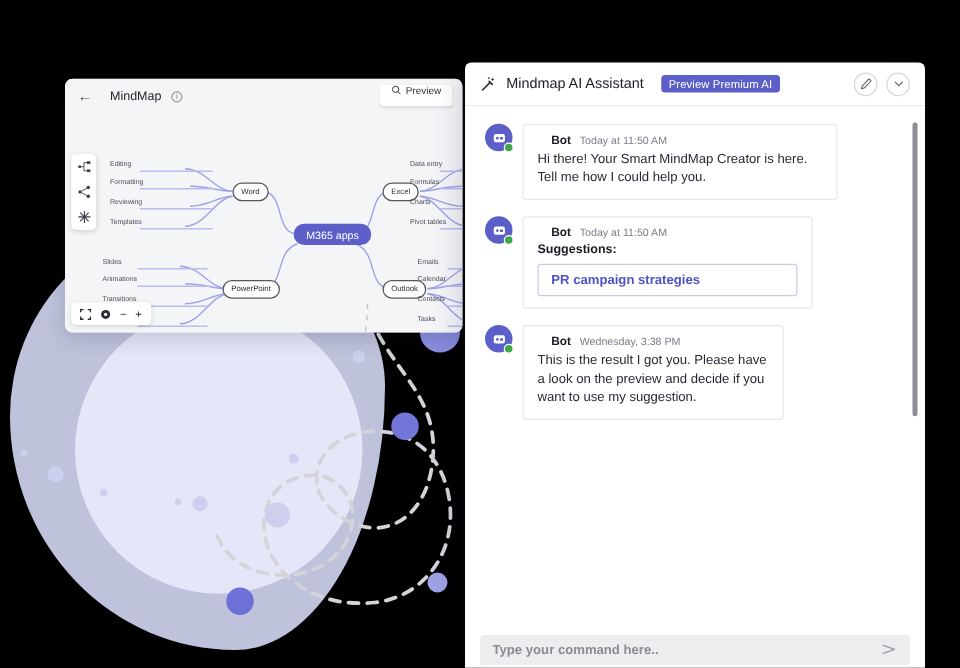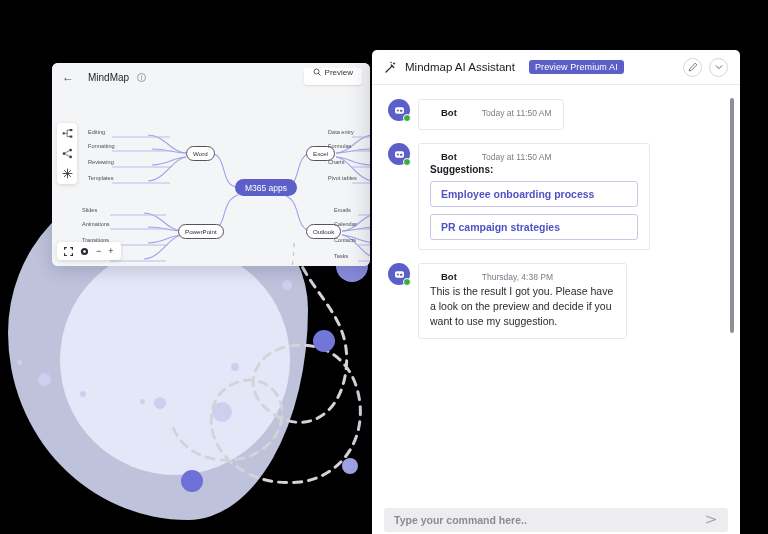--- a/index.html
+++ b/index.html
@@ -113,21 +113,21 @@
     position: relative; flex: 0 0 22px; display: flex; align-items: center; justify-content: center;
   }
   .avatar .presence {
     position: absolute; right: -1px; bottom: -1px; width: 8px; height: 8px;
     border-radius: 50%; background: #3fa84a; border: 1.5px solid #ffffff;
   }
   .bubble {
     background: #ffffff; border: 1px solid #e7e7ed; border-radius: 3px;
     padding: 7px 11px 9px 11px; max-width: 268px;
   }
-  .meta { display: flex; align-items: baseline; gap: 25px; margin-bottom: 2px; padding-left: 11px; }
+  .meta { display: flex; align-items: baseline; gap: 7px; margin-bottom: 2px; padding-left: 11px; }
   .meta .who { font-size: 9.5px; font-weight: bold; color: #1b1b24; }
   .meta .when { font-size: 8.5px; color: #7b7b88; }
   .btext { font-size: 10.5px; color: #2a2a34; line-height: 15px; }
   .sugg-label { font-size: 10px; font-weight: bold; color: #1b1b24; margin: 1px 0 6px 0; }
   .sugg-btn {
     display: block; width: 208px; border: 1px solid #c9c9e6; border-radius: 3px;
     background: #ffffff; color: #4e52c4; font-size: 10.5px; font-weight: 600;
     padding: 6px 10px; margin-bottom: 7px; text-align: left;
   }
   .sugg-btn:last-child { margin-bottom: 0; }
@@ -356,57 +356,57 @@
             <circle cx="6" cy="8" r="1.3" fill="#5b5fc7"></circle>
             <rect x="8.6" y="7" width="3" height="2.4" rx=".5" fill="#5b5fc7"></rect>
           </svg>
           <span class="presence"></span>
         </div>
         <div class="bubble">
           <div class="meta">
             <span class="who">Bot</span>
             <span class="when">Today at 11:50 AM</span>
           </div>
+          <div class="btext" style="max-width:228px;">Hi there! Your Smart MindMap Creator is here. Tell me how I could help you.</div>
         </div>
       </div>
 
       <div class="msg-row">
         <div class="avatar">
           <svg width="13" height="13" viewBox="0 0 16 16">
             <rect x="2.5" y="4" width="11" height="8" rx="2.2" fill="#ffffff"></rect>
             <circle cx="6" cy="8" r="1.3" fill="#5b5fc7"></circle>
             <rect x="8.6" y="7" width="3" height="2.4" rx=".5" fill="#5b5fc7"></rect>
           </svg>
           <span class="presence"></span>
         </div>
         <div class="bubble">
           <div class="meta">
             <span class="who">Bot</span>
             <span class="when">Today at 11:50 AM</span>
           </div>
           <div class="sugg-label">Suggestions:</div>
-          <button class="sugg-btn">Employee onboarding process</button>
           <button class="sugg-btn">PR campaign strategies</button>
         </div>
       </div>
 
 
       <div class="msg-row">
         <div class="avatar">
           <svg width="13" height="13" viewBox="0 0 16 16">
             <rect x="2.5" y="4" width="11" height="8" rx="2.2" fill="#ffffff"></rect>
             <circle cx="6" cy="8" r="1.3" fill="#5b5fc7"></circle>
             <rect x="8.6" y="7" width="3" height="2.4" rx=".5" fill="#5b5fc7"></rect>
           </svg>
           <span class="presence"></span>
         </div>
         <div class="bubble">
           <div class="meta">
             <span class="who">Bot</span>
-            <span class="when">Thursday, 4:38 PM</span>
+            <span class="when">Wednesday, 3:38 PM</span>
           </div>
           <div class="btext" style="max-width:185px;">This is the result I got you. Please have a look on the preview and decide if you want to use my suggestion.</div>
         </div>
       </div>
 
       <div class="scrollbar-track"></div>
       <div class="scrollbar-thumb"></div>
     </div>
 
     <div class="chat-footer">

